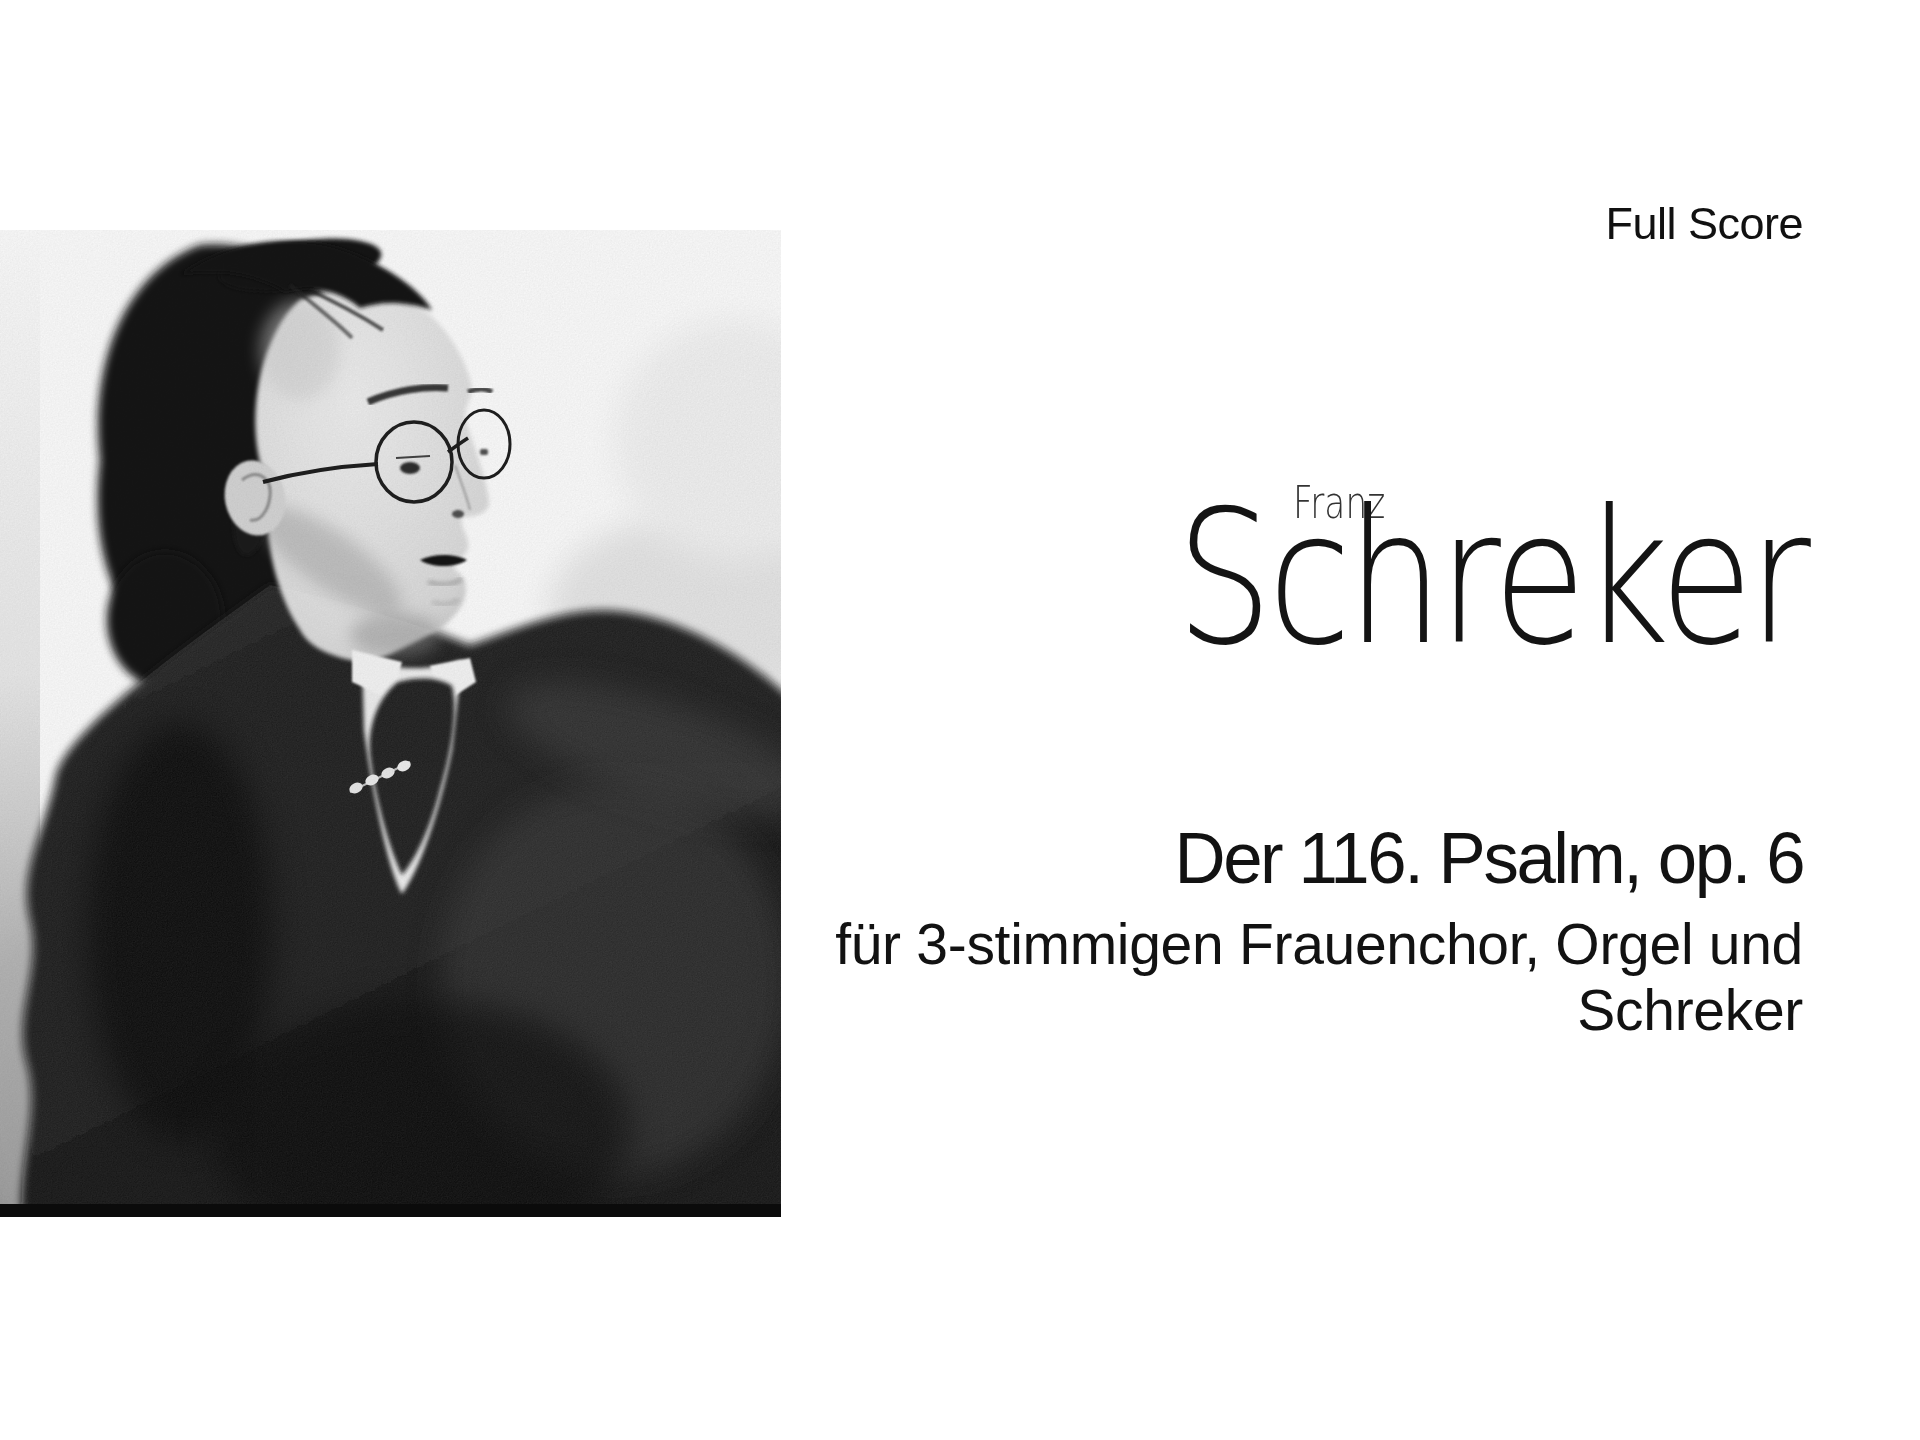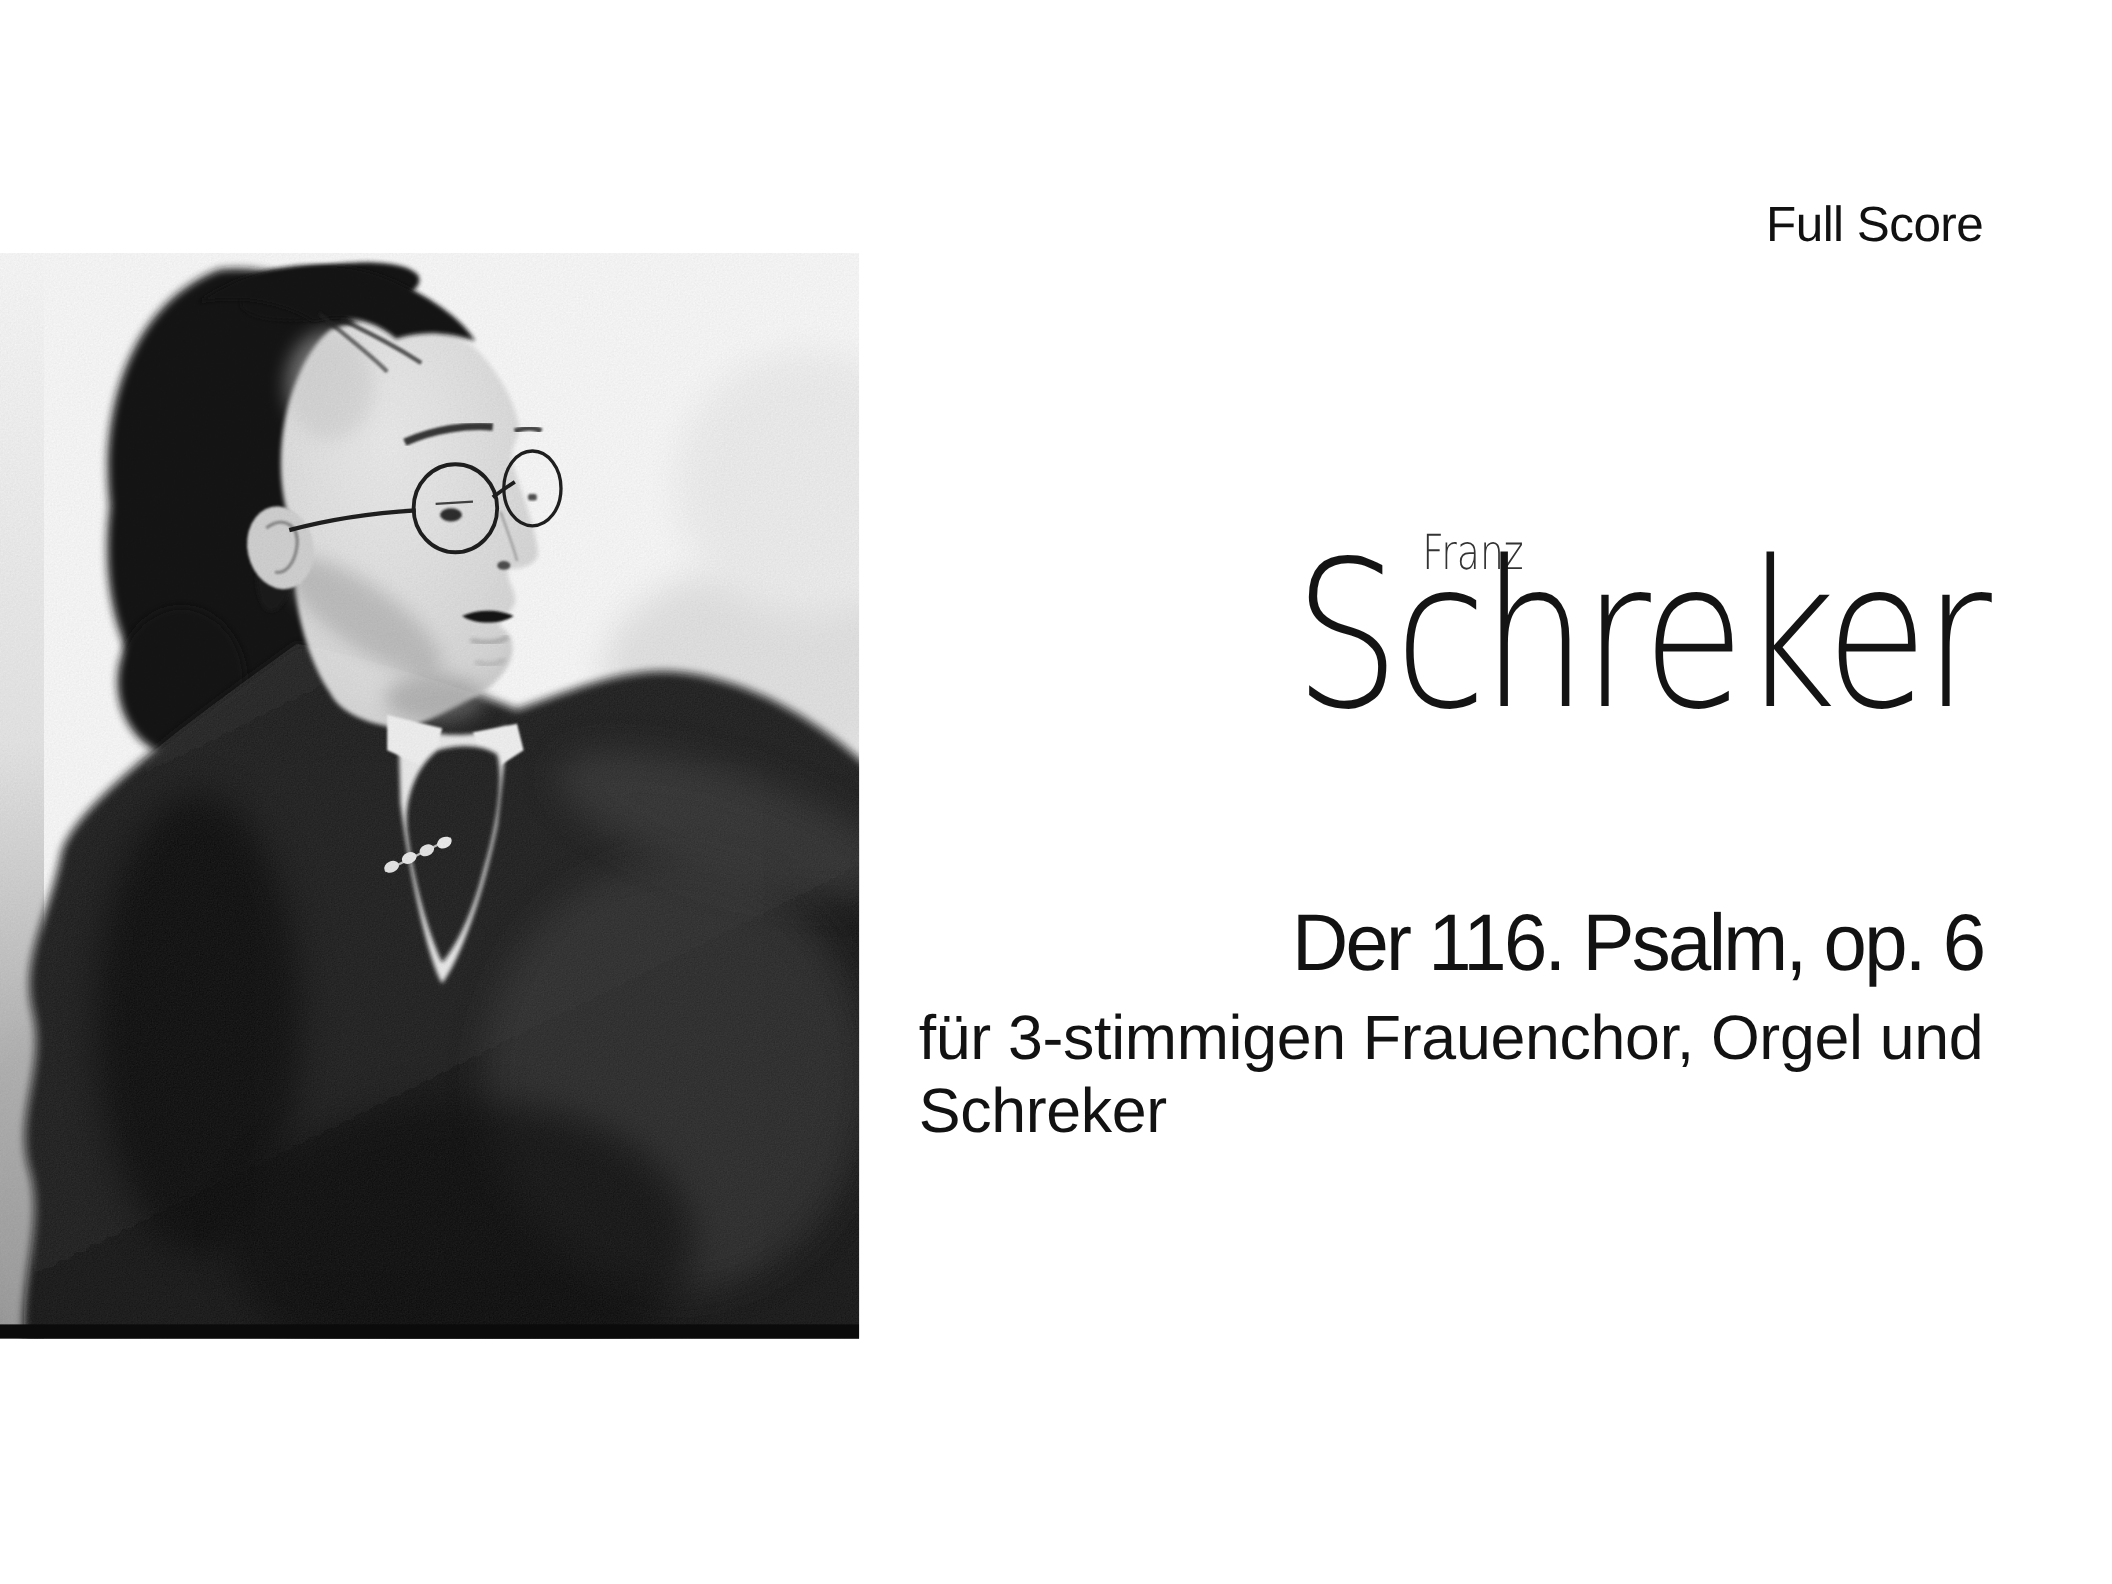--- a/index.html
+++ b/index.html
@@ -5,21 +5,21 @@
   html,body{margin:0;padding:0;background:#ffffff;}
   #page{
     position:relative;
     width:1920px;height:1440px;
     background:#ffffff;
     overflow:hidden;
     font-family:"Liberation Sans", sans-serif;
   }
   .abs{position:absolute;}
   #corner-label{
-    right:117px; top:178px;
+    right:117px; top:198px;
     font-size:45px; letter-spacing:-0.5px;
     color:#111111; white-space:nowrap;
   }
   #composer-first{
     left:1293px; top:477px;
     font-size:44px; font-weight:200;
     font-family:"DejaVu Sans","Liberation Sans",sans-serif;
     color:#333333; white-space:nowrap;
     transform:scaleX(0.78); transform-origin:left top;
   }
@@ -33,21 +33,21 @@
   }
   #work-title{
     right:117px; top:816px;
     font-size:73px; letter-spacing:-2.5px;
     color:#121212; white-space:nowrap;
     transform:scaleX(0.97); transform-origin:right top;
   }
   #work-subtitle{
     right:117px; top:911px;
     font-size:57px; line-height:66px; letter-spacing:-0.3px;
-    color:#121212; white-space:nowrap;
+    color:#121212; text-align:right; white-space:nowrap;
   }
   #portrait{
     left:0; top:230px; width:781px; height:987px;
   }
   #portrait svg{display:block;width:781px;height:987px;}
 </style>
 </head>
 <body>
 
 <div id="page">

